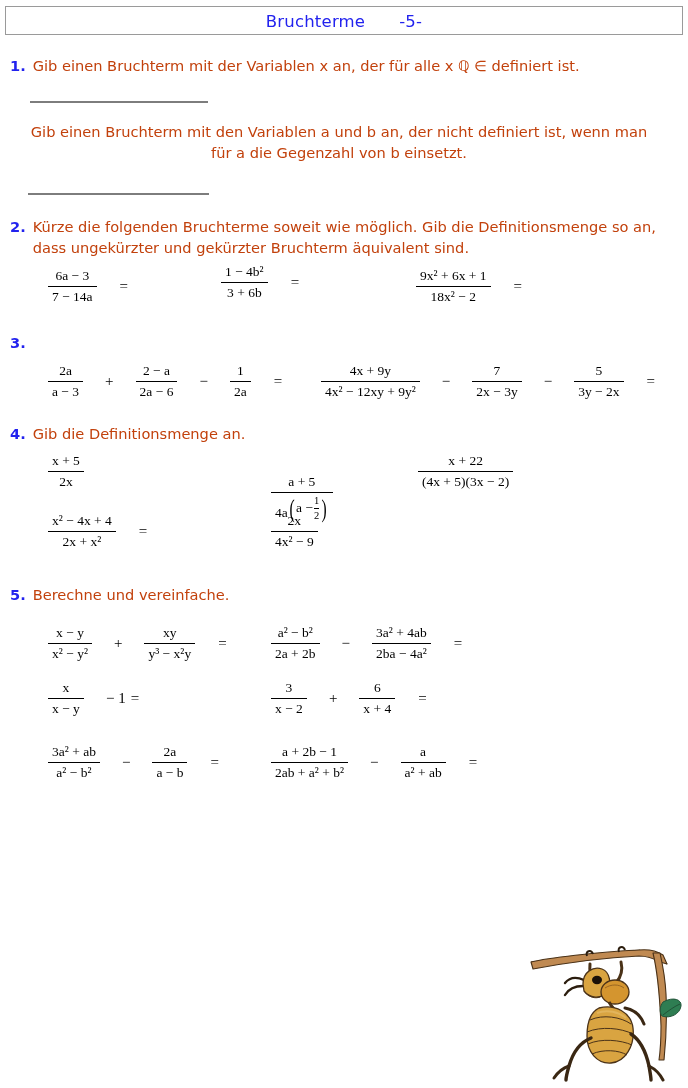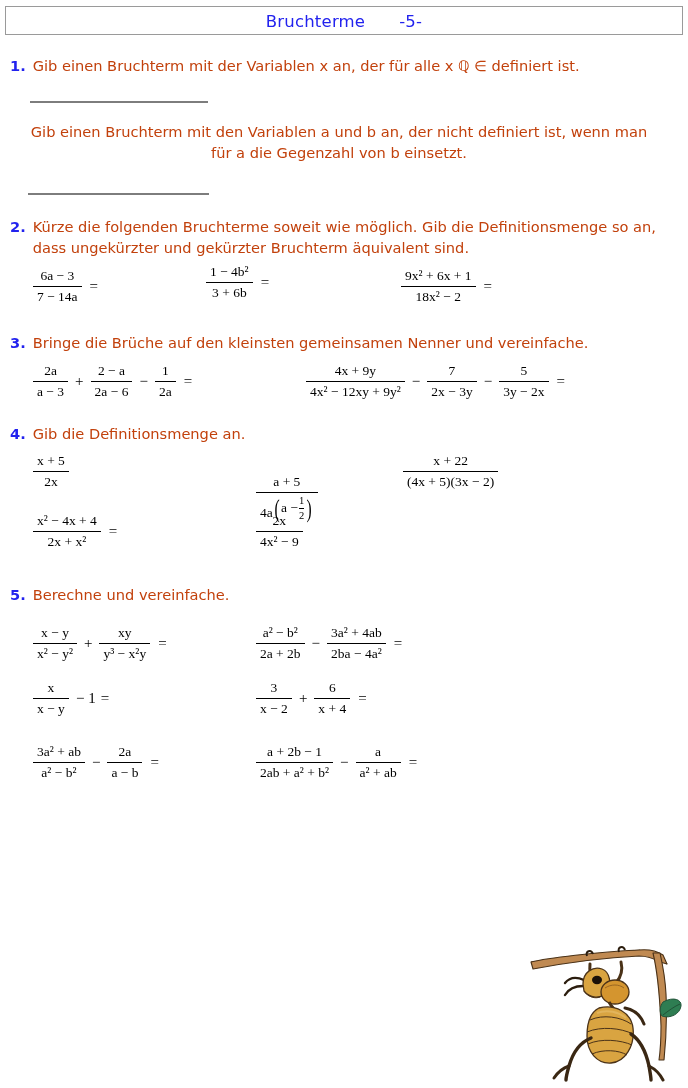--- a/index.html
+++ b/index.html
@@ -74,21 +74,21 @@
     align-items: center;
     font-family: "Liberation Serif", serif;
     font-size: 13.5px;
     white-space: nowrap;
   }
   .frac {
     display: inline-flex;
     flex-direction: column;
     align-items: center;
     vertical-align: middle;
-    margin: 0 3px;
+    margin: 0 18px;
   }
   .frac .num, .frac .den {
     padding: 0 4px;
     line-height: 1.22;
     text-align: center;
   }
   .frac .bar {
     width: 100%;
     height: 1.2px;
     background: #000;
@@ -186,21 +186,20 @@
       <span class="num">9x² + 6x + 1</span>
       <span class="bar"></span>
       <span class="den">18x² − 2</span>
     </span>
     <span class="eq">=</span>
   </div>
 
   <div class="task" style="top:333px;">
     <div class="t-head">
       <span class="t-num">3.</span>
-      <span class="t-text">Bringe die Brüche auf den kleinsten gemeinsamen Nenner und vereinfache.</span>
     </div>
   </div>
 
   <div class="expr" style="left:30px; top:363px;">
     <span class="frac">
       <span class="num">2a</span>
       <span class="bar"></span>
       <span class="den">a − 3</span>
     </span>
     <span class="op">+</span>

